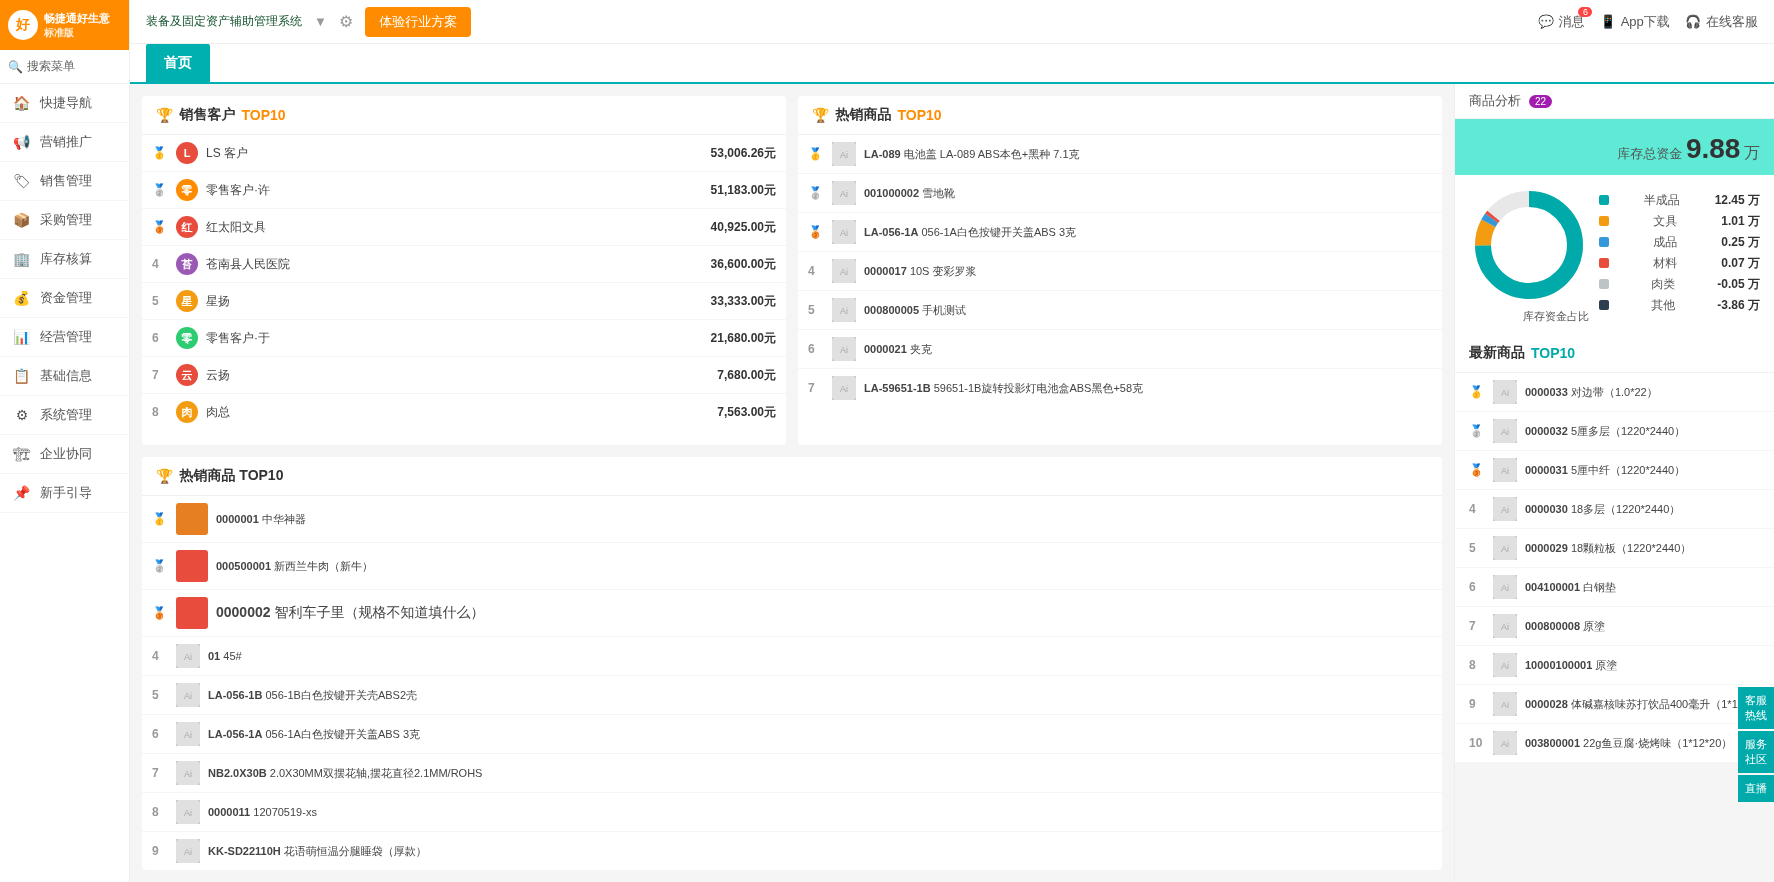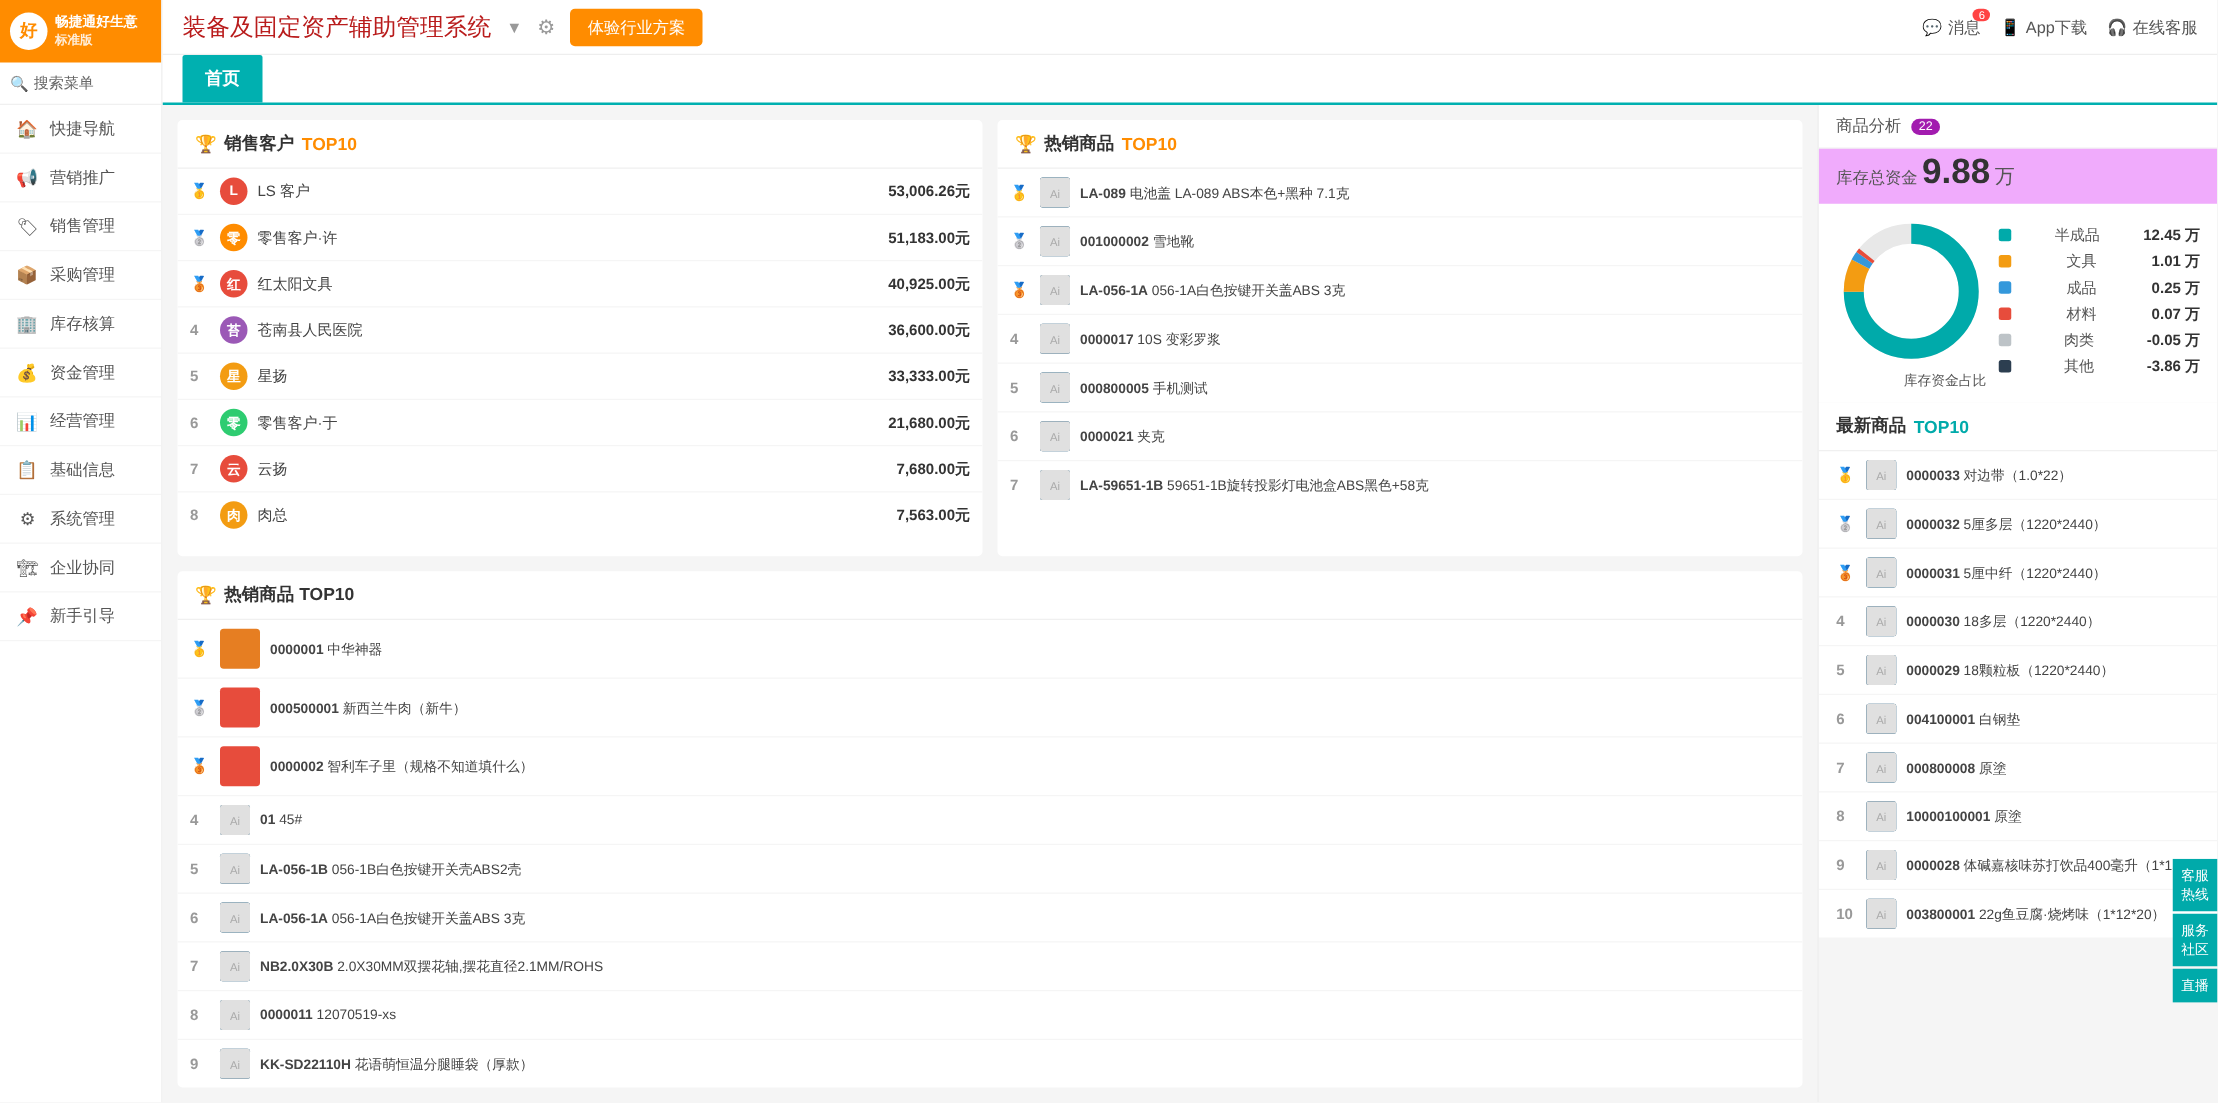--- a/index.html
+++ b/index.html
@@ -64,22 +64,22 @@
     
     .topbar {
       background: #fff;
       border-bottom: 1px solid #eee;
       padding: 0 16px;
       height: 44px;
       display: flex; align-items: center; gap: 12px;
       flex-shrink: 0;
     }
     .topbar-title {
-      color: #b91c1c;
-      font-size: 19px;
+      color: #14532d;
+      font-size: 12px;
     }
     .topbar-dropdown {
       cursor: pointer; color: #999;
     }
     .topbar-gear { cursor: pointer; color: #999; font-size: 16px; }
     .topbar-btn {
       background: #ff8c00;
       color: #fff;
       border: none;
       padding: 6px 14px;
@@ -201,25 +201,25 @@
       display: flex; align-items: center; gap: 8px;
     }
     .inv-header .inv-badge {
       background: #a21caf;
       color: #fff;
       font-size: 10px;
       padding: 1px 6px;
       border-radius: 10px;
     }
     .inv-total {
-      padding: 2px 14px 10px;
-      text-align: left;
+      padding: 14px 14px 10px;
+      text-align: right;
       font-size: 13px;
       color: #555;
-      background: #f0abfc;
+      background: #5eead4;
     }
     .inv-total .big-num {
       font-size: 28px;
       font-weight: bold;
       color: #333;
     }
     .inv-total .unit { font-size: 16px; }
     .inv-chart-area {
       display: flex;
       padding: 10px 14px;
@@ -567,21 +567,21 @@
     <span style="flex:1;font-size:11px"><b>0000001</b> 中华神器</span>
   </div>
             <div class="product-row">
     <span class="product-rank r2">🥈</span>
     <div class="product-img" style="background:#e74c3c"></div>
     <span style="flex:1;font-size:11px"><b>000500001</b> 新西兰牛肉（新牛）</span>
   </div>
             <div class="product-row">
     <span class="product-rank r3">🥉</span>
     <div class="product-img" style="background:#e74c3c"></div>
-    <span style="flex:1;font-size:11px"><b>0000002</b> 智利车子里（规格不知道填什么）</span>
+    <span style="flex:1;font-size:14px"><b>0000002</b> 智利车子里（规格不知道填什么）</span>
   </div>
             <div class="product-row">
     <span class="product-rank ">4</span>
     <div class="small-img">
       <svg width="24" height="24" viewBox="0 0 24 24">
                   <rect width="24" height="24" fill="#e0e0e0" rx="2"></rect>
                   <text x="12" y="16" text-anchor="middle" font-size="9" fill="#aaa">Ai</text>
                 </svg>
     </div>
     <span style="flex:1;font-size:11px"><b>01</b> 45#</span>

